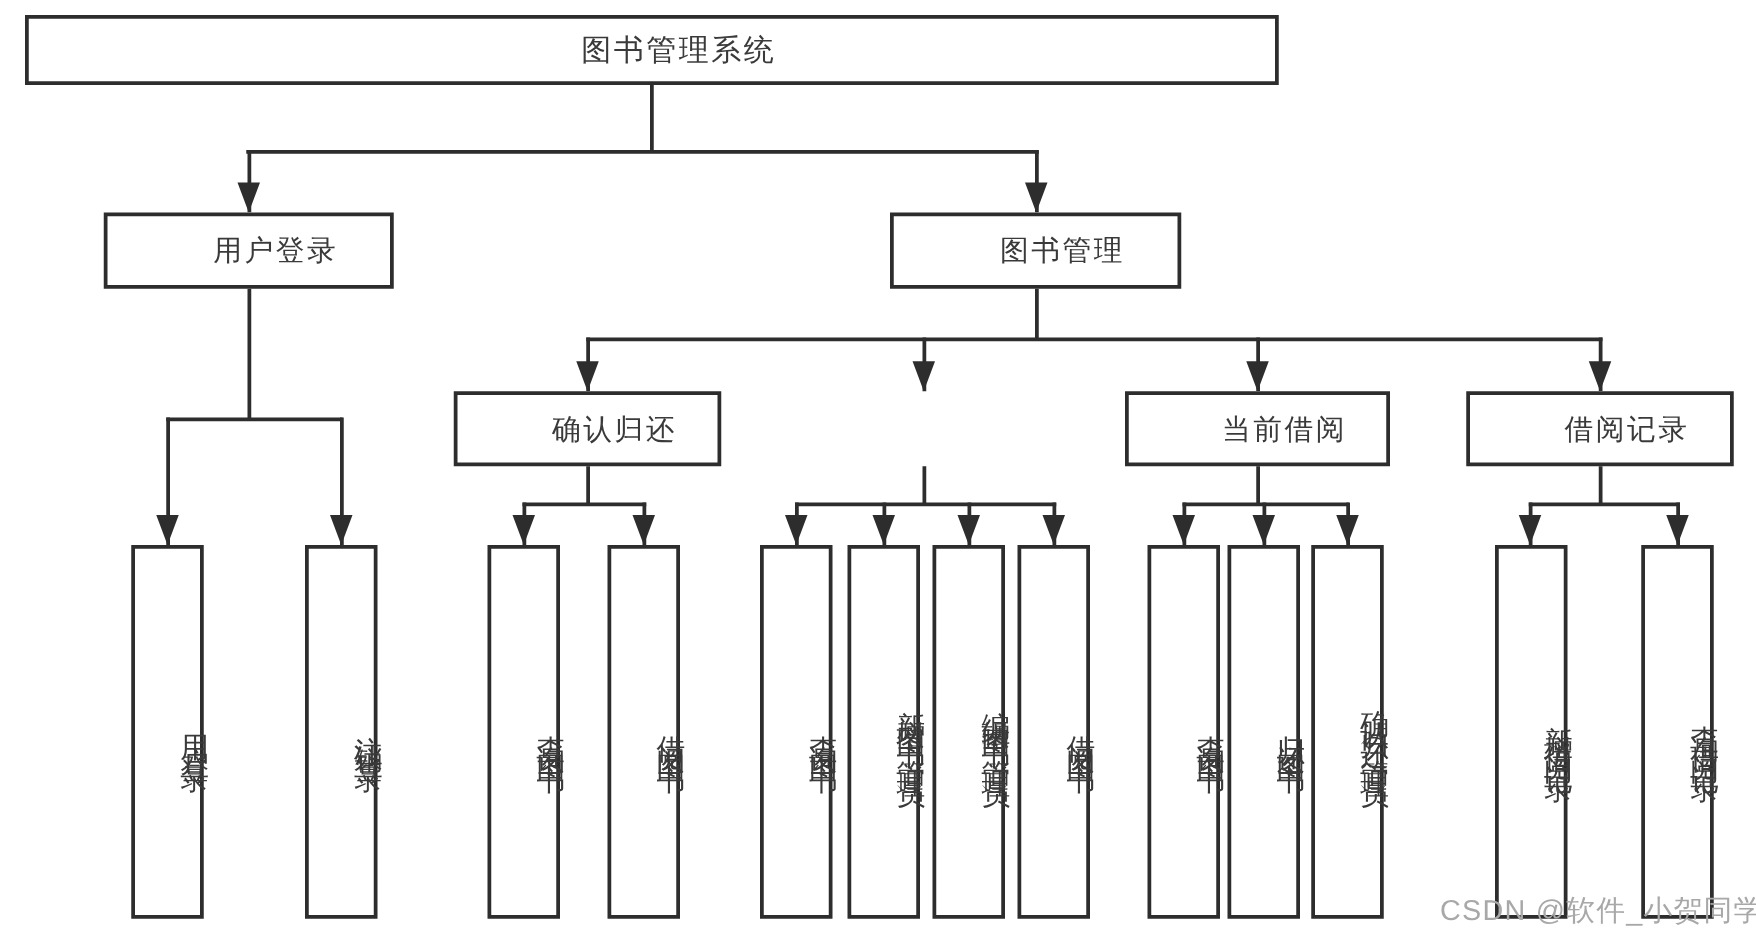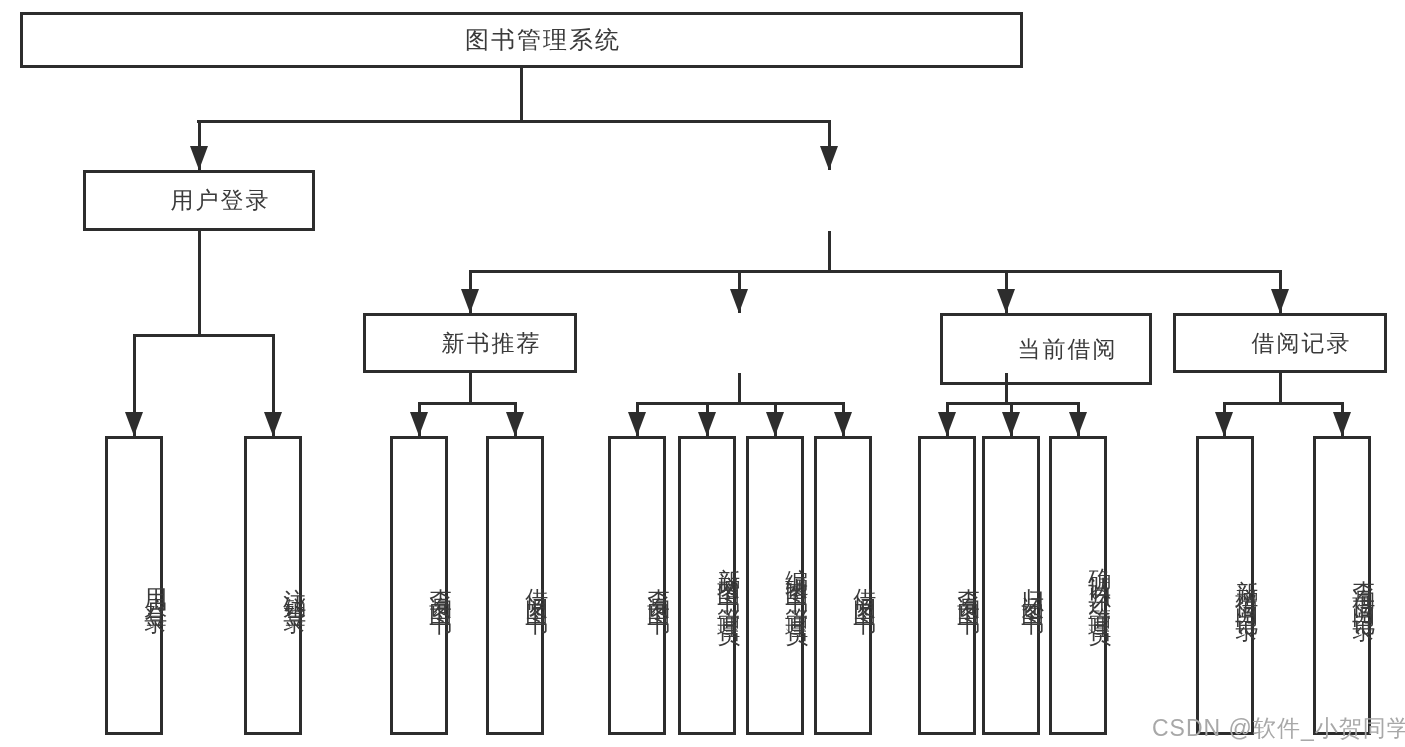--- a/index.html
+++ b/index.html
@@ -59,41 +59,42 @@
   <div class="box root-box" style="left:20px;top:12px;width:1003px;height:56px">图书管理系统</div>
 
   <div class="vline" style="left:520px;top:68px;height:54px"></div>
   <div class="hline" style="left:197px;top:120px;width:634px"></div>
   <div class="vline" style="left:198px;top:120px;height:50px"></div>
   <div class="ah" style="left:190px;top:146px"></div>
   <div class="vline" style="left:828px;top:120px;height:50px"></div>
   <div class="ah" style="left:820px;top:146px"></div>
 
   <div class="box" style="left:83px;top:170px;width:232px;height:61px">用户登录</div>
+  <div class="box" style="left:712px;top:170px;width:233px;height:61px">图书管理</div>
 
   <div class="vline" style="left:198px;top:231px;height:105px"></div>
   <div class="hline" style="left:133px;top:334px;width:141px"></div>
   <div class="vline" style="left:133px;top:334px;height:102px"></div>
   <div class="ah" style="left:125px;top:412px"></div>
   <div class="vline" style="left:272px;top:334px;height:102px"></div>
   <div class="ah" style="left:264px;top:412px"></div>
 
   <div class="vline" style="left:828px;top:231px;height:41px"></div>
   <div class="hline" style="left:469px;top:270px;width:813px"></div>
   <div class="vline" style="left:469px;top:270px;height:43px"></div>
   <div class="ah" style="left:461px;top:289px"></div>
   <div class="vline" style="left:738px;top:270px;height:43px"></div>
   <div class="ah" style="left:730px;top:289px"></div>
   <div class="vline" style="left:1005px;top:270px;height:43px"></div>
   <div class="ah" style="left:997px;top:289px"></div>
   <div class="vline" style="left:1279px;top:270px;height:43px"></div>
   <div class="ah" style="left:1271px;top:289px"></div>
 
-  <div class="box" style="left:363px;top:313px;width:214px;height:60px">新书推荐</div>
-  <div class="box" style="left:940px;top:313px;width:212px;height:72px">当前借阅</div>
+  <div class="box" style="left:363px;top:313px;width:214px;height:60px">确认归还</div>
+  <div class="box" style="left:900px;top:313px;width:212px;height:60px">当前借阅</div>
   <div class="box" style="left:1173px;top:313px;width:214px;height:60px">借阅记录</div>
 
   <div class="vline" style="left:469px;top:373px;height:31px"></div>
   <div class="hline" style="left:418px;top:402px;width:99px"></div>
   <div class="vline" style="left:418px;top:402px;height:34px"></div>
   <div class="ah" style="left:410px;top:412px"></div>
   <div class="vline" style="left:514px;top:402px;height:34px"></div>
   <div class="ah" style="left:506px;top:412px"></div>
 
   <div class="vline" style="left:738px;top:373px;height:31px"></div>

